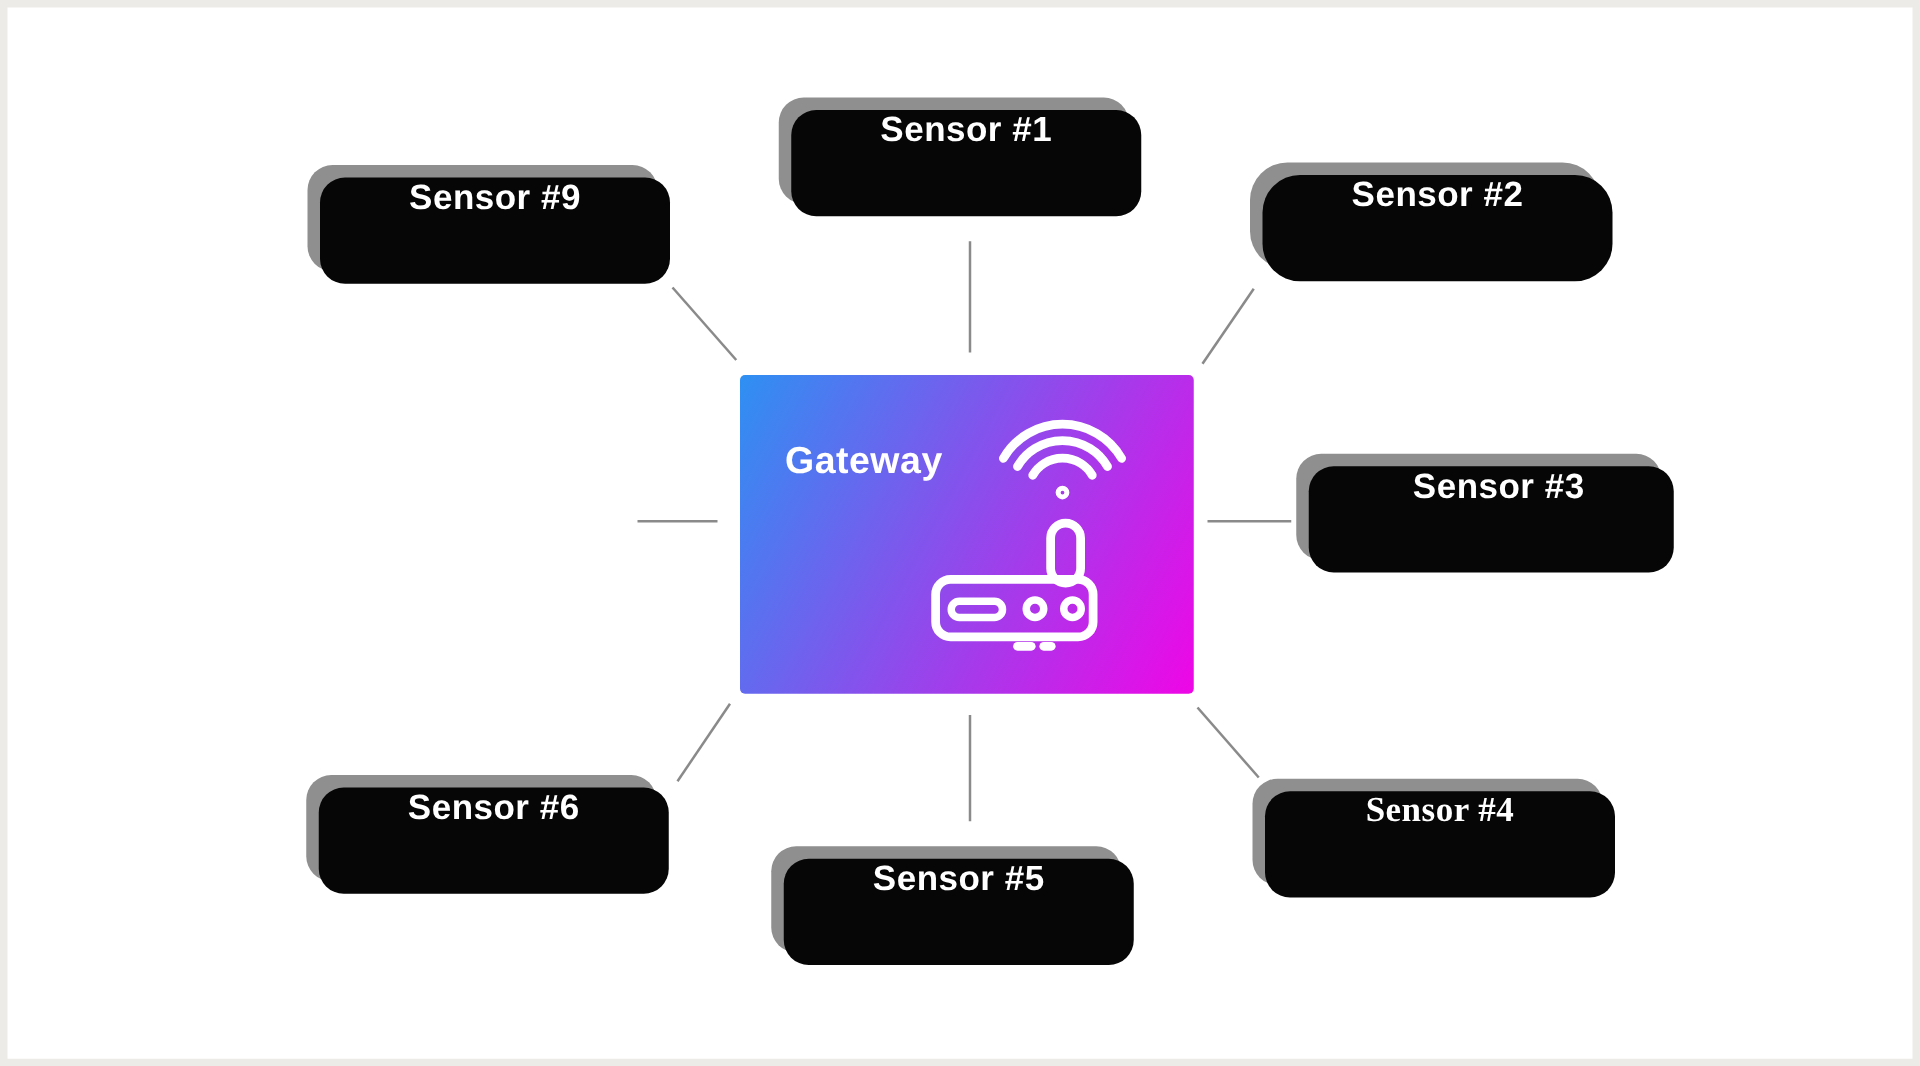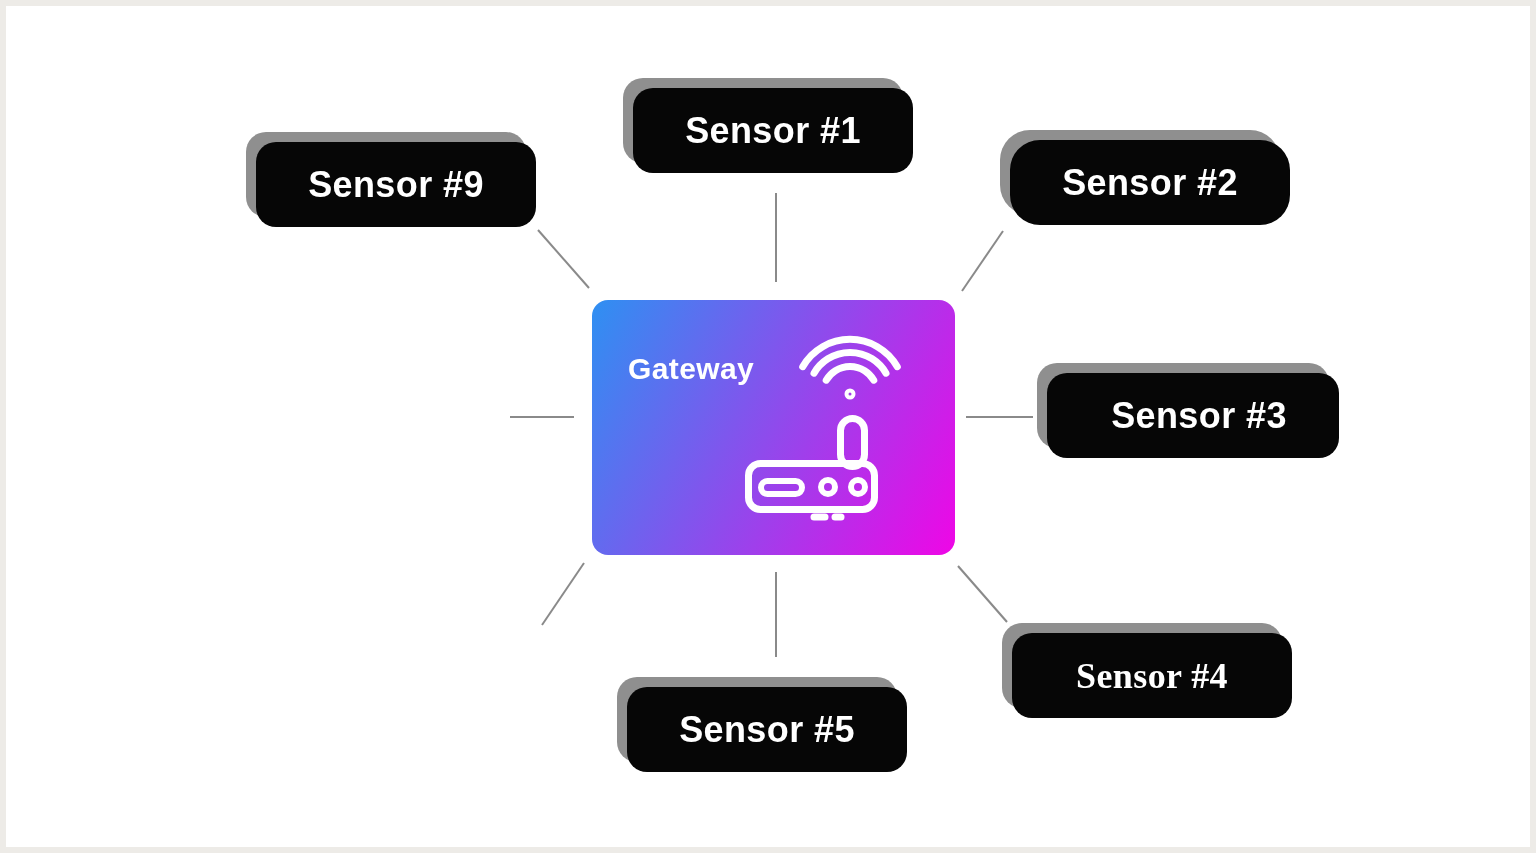--- a/index.html
+++ b/index.html
@@ -27,36 +27,36 @@
     position:absolute;left:0;top:0;width:1536px;height:853px;
     pointer-events:none;
   }
   svg.edges line{stroke:var(--connector);stroke-width:2;}
   .node{
     position:absolute;
     width:280px;height:85px;
     background:var(--node-bg);
     border-radius:20px;
     box-shadow:-10px -10px 0 var(--node-shadow);
-    display:flex;align-items:center;justify-content:center;
+    display:flex;align-items:flex-start;justify-content:center;
     color:var(--node-text);
-    font-weight:700;font-size:36px;letter-spacing:.4px;
+    font-weight:700;font-size:28px;letter-spacing:.4px;
   }
   .node.s1{left:633px;top:88px;}
   .node.s2{left:1010px;top:140px;border-radius:30px;}
   .node.s3{left:1047px;top:373px;padding-left:12px;}
   .node.s4{left:1012px;top:633px;font-family:Liberation Serif, serif;}
   .node.s5{left:627px;top:687px;}
   .node.s6{left:255px;top:630px;}
   .node.s7{left:222px;top:375px;}
   .node.s8{left:256px;top:142px;}
   .gateway{
     position:absolute;
     left:592px;top:300px;width:363px;height:255px;
-    border-radius:16px;
+    border-radius:4px;
     background:linear-gradient(118deg,var(--gateway-gradient-start) 0%,var(--gateway-gradient-end) 100%);
   }
   .gateway .label{
     position:absolute;left:36px;top:52px;
     color:var(--gateway-text);
     font-weight:700;font-size:30px;letter-spacing:.4px;
   }
   .gateway svg.router{
     position:absolute;left:136px;top:25px;width:175px;height:200px;
   }
@@ -112,17 +112,20 @@
   </div>
   <div class="node s3">
     <span>Sensor #3</span>
   </div>
   <div class="node s4">
     <span>Sensor #4</span>
   </div>
   <div class="node s5">
     <span>Sensor #5</span>
   </div>
+  <div class="node s6">
+    <span>Sensor #6</span>
+  </div>
   <div class="node s8">
     <span>Sensor #9</span>
   </div>
 
 </div>
 
 </body></html>

